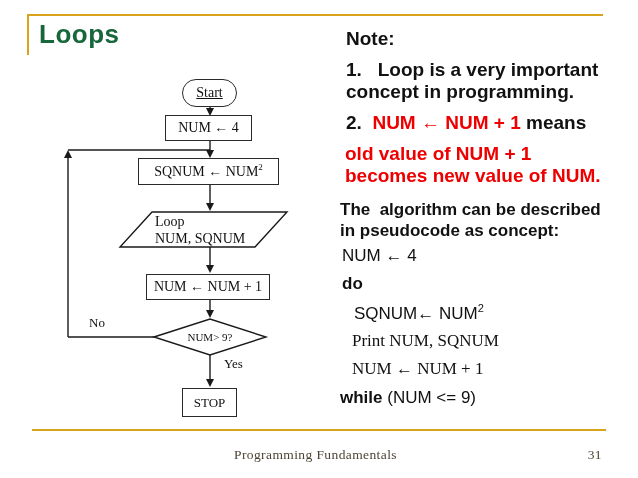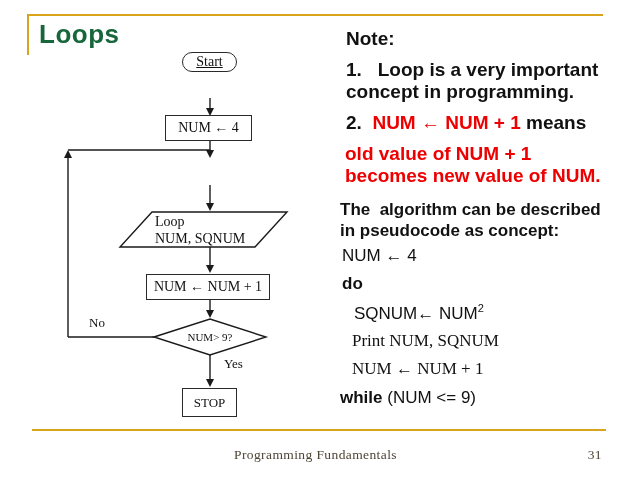--- a/index.html
+++ b/index.html
@@ -68,28 +68,33 @@
       <polygon points="210,116 206,108 214,108"></polygon>
       <polygon points="210,158 206,150 214,150"></polygon>
       <polygon points="68,150 64,158 72,158"></polygon>
       <polygon points="210,211 206,203 214,203"></polygon>
       <polygon points="210,273 206,265 214,265"></polygon>
       <polygon points="210,318 206,310 214,310"></polygon>
       <polygon points="210,387 206,379 214,379"></polygon>
     </g>
   </svg>
 
-  <div class="fc-box" style="left:182px; top:52px; width:55px; height:20px; border-radius:14px;text-decoration:underline;">
+  <div class="fc-box" style="left:182px; top:79px; width:55px; height:28px; border-radius:14px;text-decoration:underline;">
     <span>Start</span>
   </div>
 
   <div class="fc-box" style="left:165px; top:115px; width:87px; height:26px;">
     <span>NUM ← 4</span>
   </div>
 
+  <div class="fc-box" style="left:138px; top:158px; width:141px; height:27px;">
+    <span>
+      <span>SQNUM ← NUM</span><sup>2</sup>
+    </span>
+  </div>
 
   <div class="fc-label" style="left:155px; top:213px; font-size:14px; line-height:17px;">
     <div>Loop</div>
     <div>NUM, SQNUM</div>
   </div>
 
   <div class="fc-box" style="left:146px; top:274px; width:124px; height:26px;">
     <span>NUM ← NUM + 1</span>
   </div>
 

